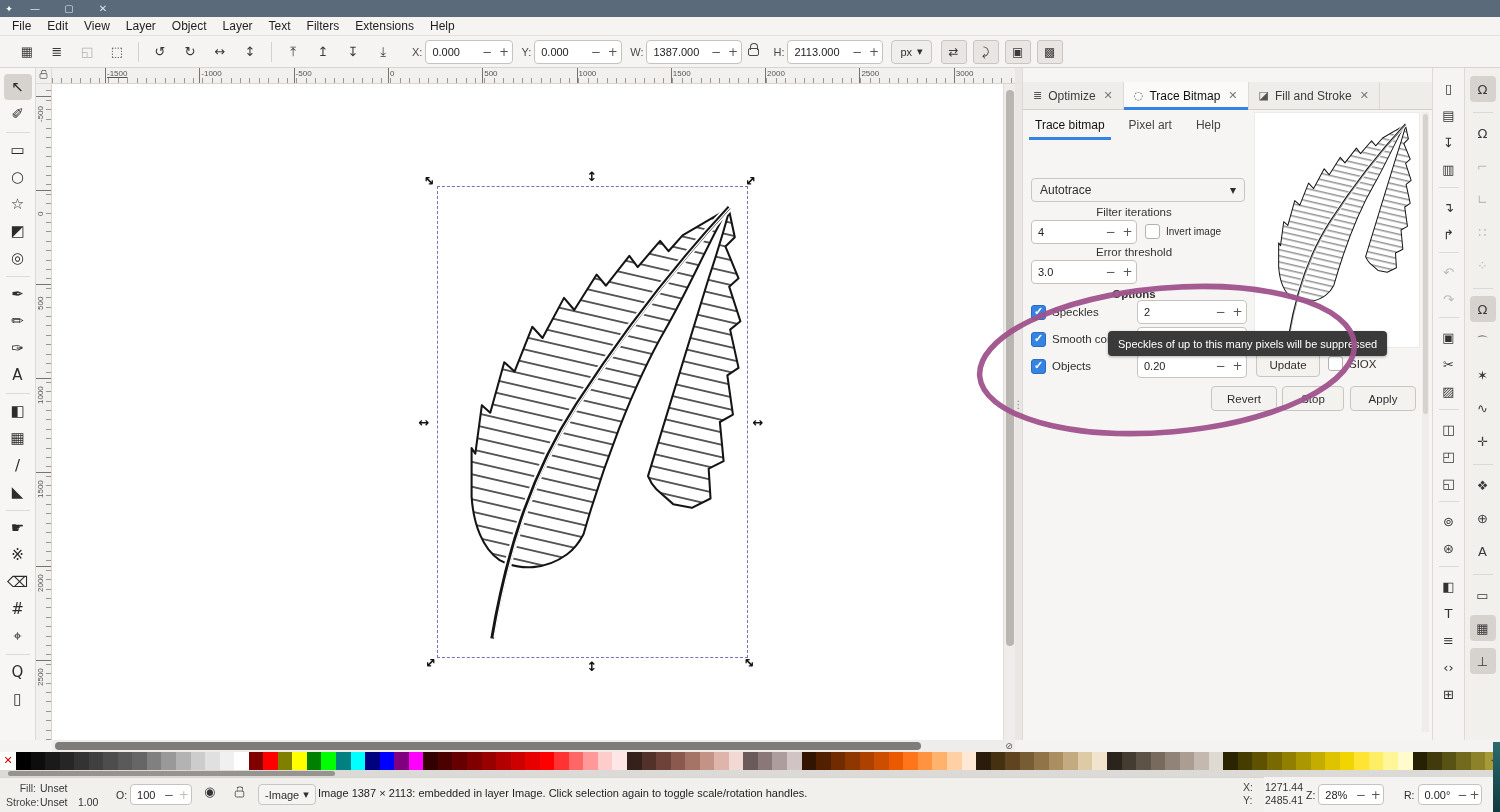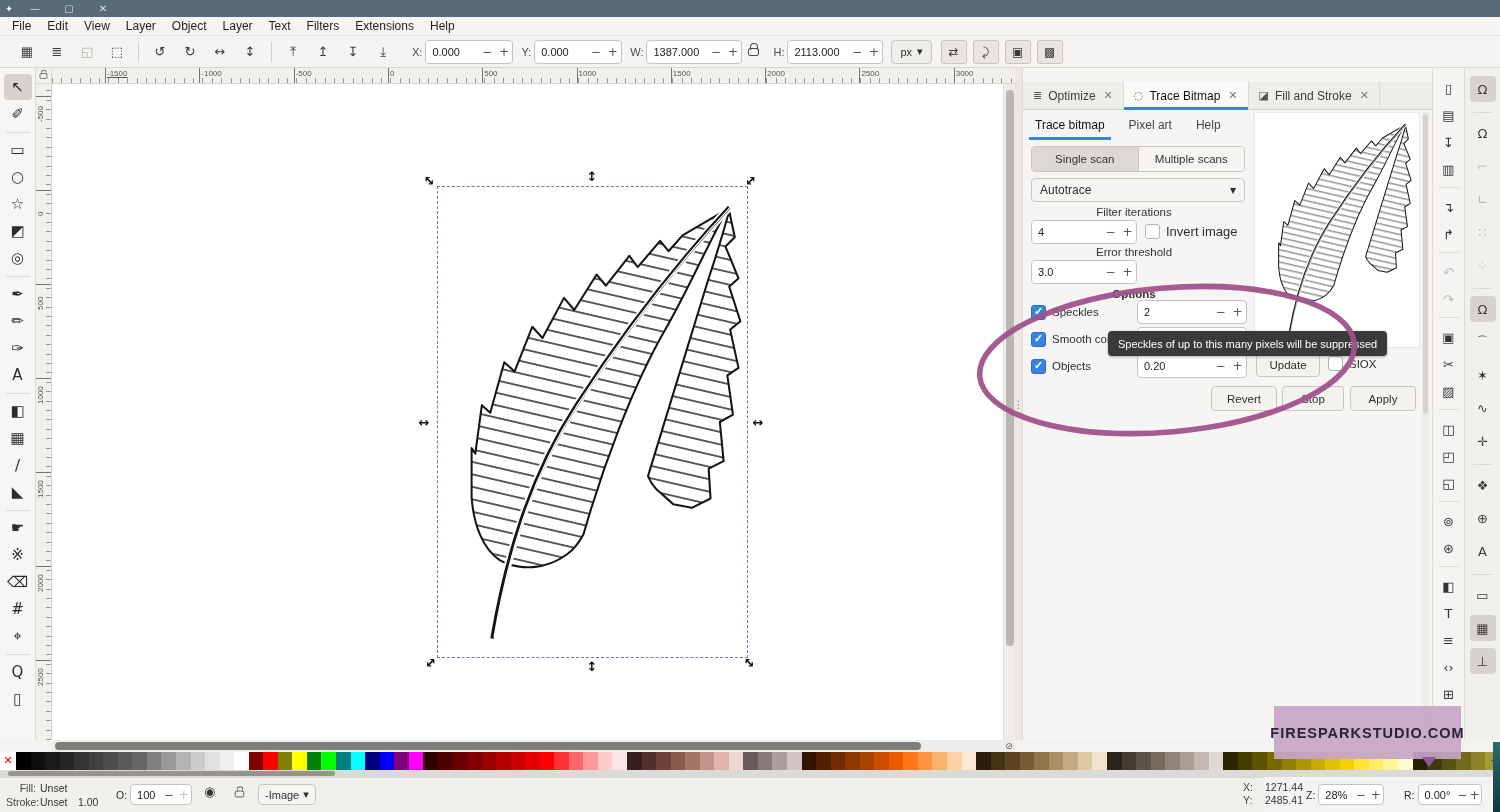--- a/index.html
+++ b/index.html
@@ -91,21 +91,21 @@
   .seg + .seg { border-left:1px solid #c9c6c2; }
   .combo { position:absolute; left:8px; top:110px; width:214px; height:24px; background:#f6f4f2; border:1px solid #c9c6c2; border-radius:4px; display:flex; align-items:center; padding:0 8px; font-size:12px; }
   .combo .cv { flex:1; }
   .plabel { position:absolute; width:222px; text-align:center; font-size:11.5px; color:#333; }
   .plabel.bold { font-weight:bold; }
   .pspin { position:absolute; left:8px; width:106px; }
   .cbrow { display:flex; align-items:center; gap:6px; }
   .cb { width:15px; height:15px; border:1px solid #b5b2ae; border-radius:3px; background:#fff; position:relative; flex:0 0 15px; }
   .cb.checked { background:#3584e4; border-color:#2a6cc0; }
   .cb.checked::after { content:"✓"; position:absolute; left:2px; top:-1px; color:#fff; font-size:11px; font-weight:bold; }
-  .invert { position:absolute; left:122px; top:156px; font-size:13px; }
+  .invert { position:absolute; left:122px; top:156px; font-size:10px; }
   .optrow { position:absolute; left:8px; width:240px; height:24px; display:flex; align-items:center; gap:6px; font-size:11.5px; }
   .optspin { position:absolute; left:114px; width:110px; }
   .pbtn { position:absolute; height:25px; background:#f4f2ef; border:1px solid #c9c6c2; border-radius:4px; display:flex; align-items:center; justify-content:center; font-size:11.5px; color:#2e2e2e; }
   .preview { position:absolute; left:231px; top:44px; width:166px; height:236px; background:#ffffff; border:1px solid #eceae7; overflow:hidden; }
   .dockscroll { position:absolute; left:399px; top:44px; width:7px; height:620px; background:#efedea; }
   .dockscroll .thumb { position:absolute; left:1px; top:2px; width:5px; height:300px; background:#d6d3cf; border-radius:3px; }
 
   
   .cmdbar { position:absolute; left:1432px; top:68px; width:32px; height:672px; background:#f6f4f2; border-left:1px solid #ddd9d5; display:flex; flex-direction:column; align-items:center; padding-top:8px; }
   .cmdi { width:24px; height:24px; display:flex; align-items:center; justify-content:center; font-size:13px; color:#333; margin-bottom:3px; border-radius:3px; }
@@ -371,24 +371,20 @@
         <div class="dtab">
           <span class="ti ic">◪</span>
           <span>Fill and Stroke</span>
           <span class="tx ic">✕</span>
         </div>
       </div>
     <div class="innertabs">
         <div class="itab active">Trace bitmap</div>
         <div class="itab">Pixel art</div>
         <div class="itab">Help</div>
-      </div>
-    <div class="segrow">
-        <div class="seg pressed">Single scan</div>
-        <div class="seg">Multiple scans</div>
       </div>
     <div class="combo">
       <span class="cv">Autotrace</span>
       <span class="ic">▾</span>
     </div>
     <div class="plabel" style="top:138px">Filter iterations</div>
     <div class="spin pspin" style="top:152px">
       <span class="sv">4</span>
       <span class="sm ic">−</span>
       <span class="sp ic">+</span>
@@ -631,20 +627,21 @@
         <span class="sm ic">−</span>
         <span class="sp ic off">+</span>
       </div>
     </div>
     <span class="eyebtn ic">◉</span>
     <span class="lockbtn"><span class="lock" style="transform:scale(.85)"></span></span>
     <div class="layersel">
       <span>-Image</span>
       <span class="ic">▾</span>
     </div>
+    <div class="smsg">Image 1387 × 2113: embedded in layer Image. Click selection again to toggle scale/rotation handles.</div>
     <div class="coords">
       <span class="cl">X:</span>
       <span class="cvv">1271.44</span>
       <span class="cl">Y:</span>
       <span class="cvv">2485.41</span>
     </div>
     <div class="zblock">
       <span>Z:</span>
       <div class="spin zspin">
         <span class="sv" style="text-align:center">28%</span>
@@ -659,18 +656,14 @@
         <span class="sm ic">−</span>
         <span class="sp ic">+</span>
       </div>
     </div>
   </div>
 
   <div class="tooltip">Speckles of up to this many pixels will be suppressed</div>
   <svg class="annellipse" viewBox="0 0 398 168">
     <ellipse cx="199" cy="82" rx="188" ry="72" fill="none" stroke="#9f528c" stroke-width="5.5" opacity="0.95" transform="rotate(-5 199 82)"></ellipse>
   </svg>
-  <div class="watermark">
-    <span class="wmtext">FIRESPARKSTUDIO.COM</span>
-    <span class="wmtri"></span>
-  </div>
   <div class="tealstrip"></div>
 </div>
 
 </body></html>

